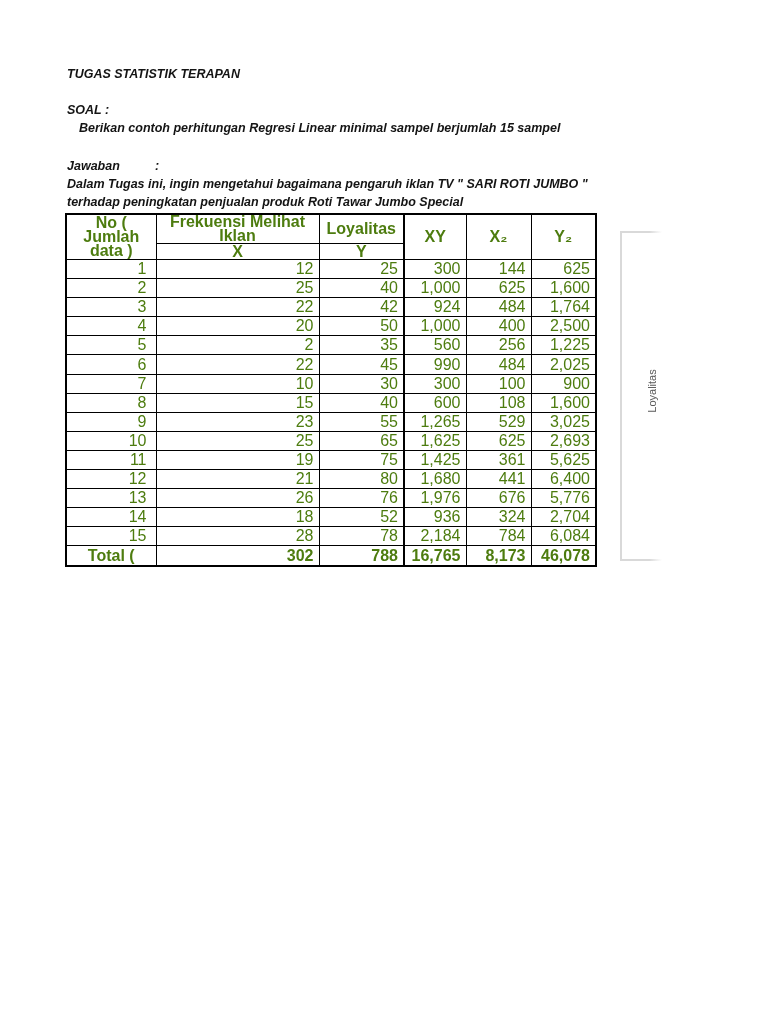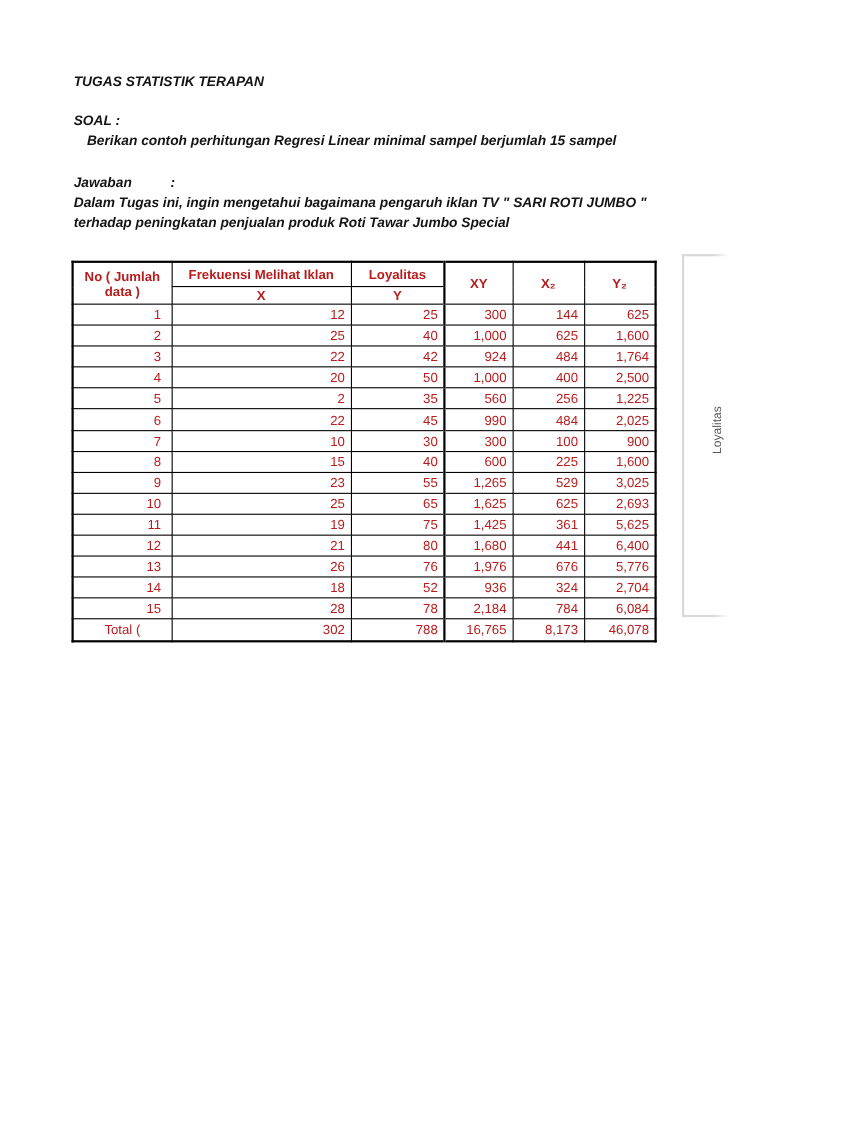--- a/index.html
+++ b/index.html
@@ -31,25 +31,25 @@
   #soal-label   { top: 101px; }
   #soal-text    { top: 119px; padding-left: 12px; }
   #jawaban-line { top: 157px; }
   #jawaban-p1   { top: 175px; }
   #jawaban-p2   { top: 193px; text-align: center; }
   .jawaban-label { display: inline-block; width: 88px; }
 
   
   #data-table {
     left: 65px;
-    top: 237px;
+    top: 213px;
     border-collapse: collapse;
     table-layout: fixed;
-    font-size: 12px;
-    color: #b91c1c;
+    font-size: 16px;
+    color: #4d7c0f;
   }
   #data-table, #data-table th, #data-table td {
     border: 1px solid #000;
   }
   #data-table { border: 2.5px solid #000; }
 
   #data-table th {
     font-weight: 700;
     text-align: center;
     padding: 0 2px;
@@ -67,21 +67,21 @@
     text-align: right;
     padding: 0 5px 0 0;
     border-top: none;
     border-bottom: none;
     line-height: 18px;
   }
   tbody td.c0 { padding-right: 9px; }
 
   .total-row td {
     height: 19px;
-    font-weight: 400;
+    font-weight: 700;
     text-align: right;
     padding: 0 5px 0 0;
     border-top: 2px solid #000;
     line-height: 19px;
   }
   .total-row td.c0 { text-align: center; padding: 0; }
 
   
   #chart-fragment {
     left: 620px;
@@ -209,21 +209,21 @@
         <td class="c2 vthick">30</td>
         <td class="c3">300</td>
         <td class="c4">100</td>
         <td class="c5">900</td>
       </tr>
       <tr>
         <td class="c0">8</td>
         <td class="c1">15</td>
         <td class="c2 vthick">40</td>
         <td class="c3">600</td>
-        <td class="c4">225</td>
+        <td class="c4">108</td>
         <td class="c5">1,600</td>
       </tr>
       <tr>
         <td class="c0">9</td>
         <td class="c1">23</td>
         <td class="c2 vthick">55</td>
         <td class="c3">1,265</td>
         <td class="c4">529</td>
         <td class="c5">3,025</td>
       </tr>

